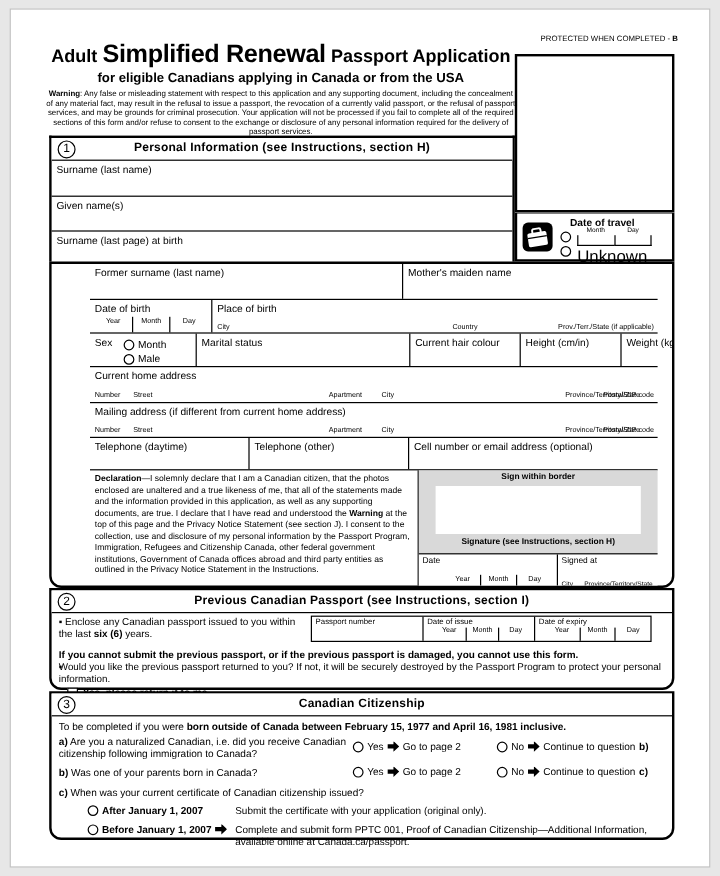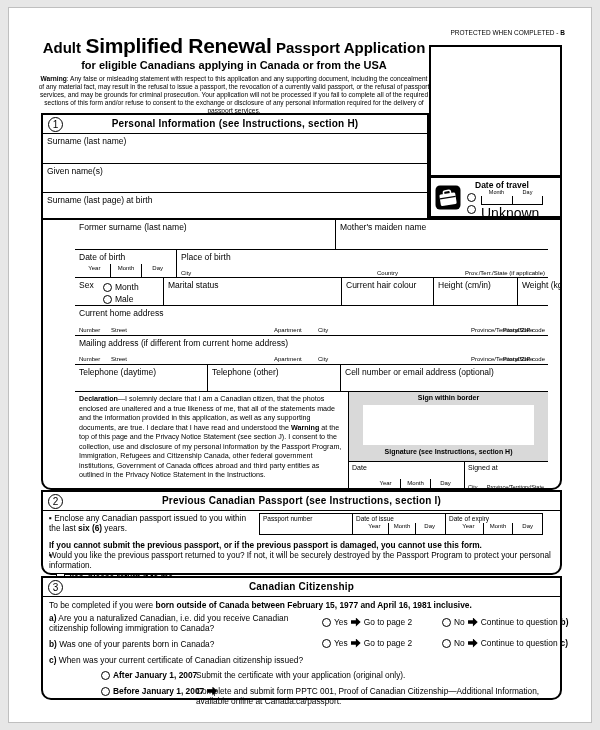--- a/index.html
+++ b/index.html
@@ -123,21 +123,21 @@
   .chkline span { position:static; font-size:8.4px; font-weight:bold; }
 
   .sec3 { left:32px; top:568px; width:521px; height:124px; border:2px solid #000; border-radius:0 0 10px 10px; background:#fff; }
   .intro { left:6px; top:22px; right:4px; font-size:8.4px; }
   .intro b, .intro span { position:static; }
   .q { font-size:8.4px; line-height:1.2; }
   .q b, .q span { position:static; }
   .qa { left:6px; top:35px; width:248px; }
   .qb { left:6px; top:61px; width:300px; }
   .qc { left:6px; top:77px; width:420px; }
-  .ans { display:flex; align-items:center; gap:3px; white-space:nowrap;margin-left:28px; }
+  .ans { display:flex; align-items:center; gap:3px; white-space:nowrap; }
   .ans .radio { position:static; flex:none; }
   .ans span, .ans b { position:static; font-size:8.4px; }
   .ya { left:251px; top:39px; } .na { left:371px; top:39px; }
   .yb { left:251px; top:60px; } .nb { left:371px; top:60px; }
   .after-row  { left:30px; top:92px; }
   .before-row { left:30px; top:108px; }
   .act { font-size:8.3px; line-height:1.2; }
   .act-after { left:153px; top:93px; width:330px; }
   .act-before { left:153px; top:109px; width:345px; }
 </style>

